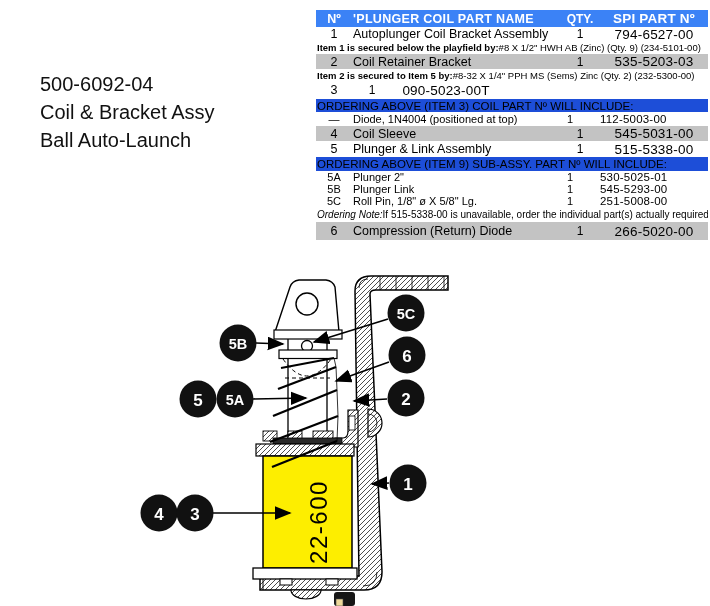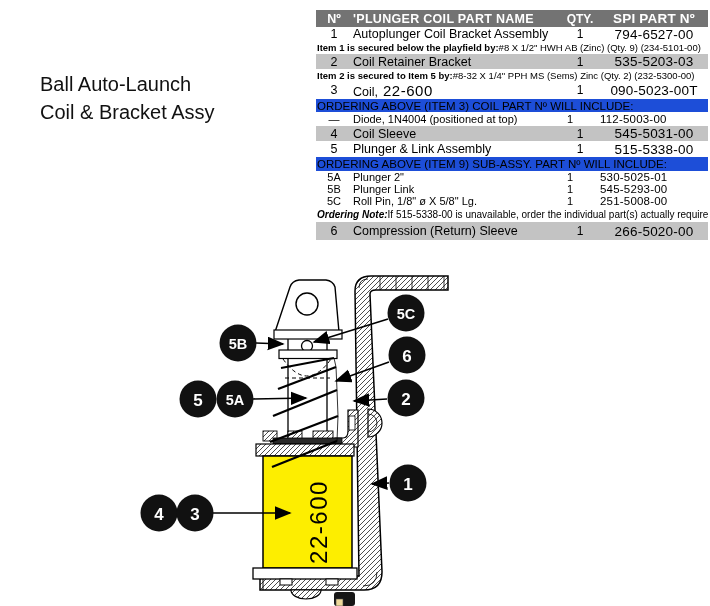--- a/index.html
+++ b/index.html
@@ -6,21 +6,21 @@
   .page{position:relative;width:710px;height:606px;background:#fff;overflow:hidden;
         font-family:"Liberation Sans",sans-serif;color:#000;}
 
   
   .title{position:absolute;left:40px;top:70px;font-size:20px;line-height:28px;color:#111;}
 
   
   .ptable{position:absolute;left:316px;top:10px;width:392px;}
   .trow{display:flex;align-items:center;box-sizing:border-box;}
   .trow.gray{background:#c3c3c3;}
-  .thead{background:#737373;color:#fff;font-weight:bold;font-size:12.5px;height:17px;}
+  .thead{background:#3b82f6;color:#fff;font-weight:bold;font-size:12.5px;height:17px;}
   .thead .col-name{letter-spacing:.3px;}
   .item{height:14px;font-size:12.5px;}
   .item.r3{height:18px;}
   .item.g15{height:15px;}
   .item.g16{height:16px;}
   .item.g18{height:18px;}
   .item.sub{height:12px;font-size:11px;}
   .item.sub.diode{height:14px;}
   .col-no{width:36px;text-align:center;flex:0 0 auto;}
   .col-name{flex:1 1 auto;padding-left:1px;white-space:nowrap;overflow:hidden;}
@@ -29,35 +29,36 @@
   .col-part{width:108px;text-align:center;flex:0 0 auto;font-size:13.5px;letter-spacing:.2px;}
   .sub .col-part{font-size:11.5px;text-align:left;padding-left:10px;}
   .name2{font-size:15px;padding-left:5px;letter-spacing:.5px;}
   .note{height:13px;font-size:9.5px;white-space:nowrap;overflow:hidden;padding-left:1px;}
   .note.n11{height:11px;}
   .note.n12{height:12px;}
   .note b{font-size:9.5px;}
   .band{height:13px;background:#1d4ed8;font-size:11.5px;white-space:nowrap;overflow:hidden;padding-left:1px;}
   .band.b14{height:14px;}
   .ordnote{height:15px;font-size:10px;white-space:nowrap;overflow:hidden;padding-left:1px;}
-  .ordnote .pfx{font-weight:bold;font-style:italic;}
+  .ordnote .pfx{font-weight:normal;font-style:italic;}
 
   
   .diagram{position:absolute;left:130px;top:270px;}
   .balloon-text{fill:#fff;font-weight:bold;font-family:"Liberation Sans",sans-serif;}
   .coil-text{font-family:"Liberation Sans",sans-serif;letter-spacing:1.5px;}
 </style>
 </head>
 <body>
 
 <div class="page">
 
   <div class="title">
+    <div>500-6092-04</div>
+    <div>Coil &amp; Bracket Assy</div>
     <div>Ball Auto-Launch</div>
-    <div>Coil &amp; Bracket Assy</div>
   </div>
 
   <div class="ptable">
     <div class="trow thead">
       <span class="col-no">Nº</span>
       <span class="col-name">'PLUNGER COIL PART NAME</span>
       <span class="col-qty">QTY.</span>
       <span class="col-part">SPI PART Nº</span>
     </div>
     <div id="table-body">
@@ -76,21 +77,20 @@
           <span class="col-name">Coil Retainer Bracket</span>
           <span class="col-qty">1</span>
           <span class="col-part">535-5203-03</span>
         </div>
         <div class="trow note n12">
           <b>Item 2 is secured to Item 5 by:</b>
           <span class=""> #8-32 X 1/4" PPH MS (Sems) Zinc (Qty. 2) (232-5300-00)</span>
         </div>
         <div class="trow item r3">
           <span class="col-no">3</span>
-          <span class="col-name">Coil,<span class="name2">22-600</span></span>
           <span class="col-qty">1</span>
           <span class="col-part">090-5023-00T</span>
         </div>
         <div class="trow band">
           <span class="">ORDERING ABOVE (ITEM 3) COIL PART Nº WILL INCLUDE:</span>
         </div>
         <div class="trow item sub diode">
           <span class="col-no">—</span>
           <span class="col-name">Diode, 1N4004 (positioned at top)</span>
           <span class="col-qty">1</span>
@@ -128,21 +128,21 @@
           <span class="col-name">Roll Pin, 1/8" ø X 5/8" Lg.</span>
           <span class="col-qty">1</span>
           <span class="col-part">251-5008-00</span>
         </div>
         <div class="trow ordnote">
           <span class="pfx">Ordering Note:</span>
           <span class=""> If 515-5338-00 is unavailable, order the individual part(s) actually required.</span>
         </div>
         <div class="trow item gray g18">
           <span class="col-no">6</span>
-          <span class="col-name">Compression (Return) Sleeve</span>
+          <span class="col-name">Compression (Return) Diode</span>
           <span class="col-qty">1</span>
           <span class="col-part">266-5020-00</span>
         </div>
       </div>
   </div>
 
   <svg class="diagram" width="320" height="336" viewBox="0 0 320 336">
     <defs>
       <pattern id="hatch" width="5" height="5" patternUnits="userSpaceOnUse">
         <rect width="5" height="5" fill="#ffffff"></rect>

